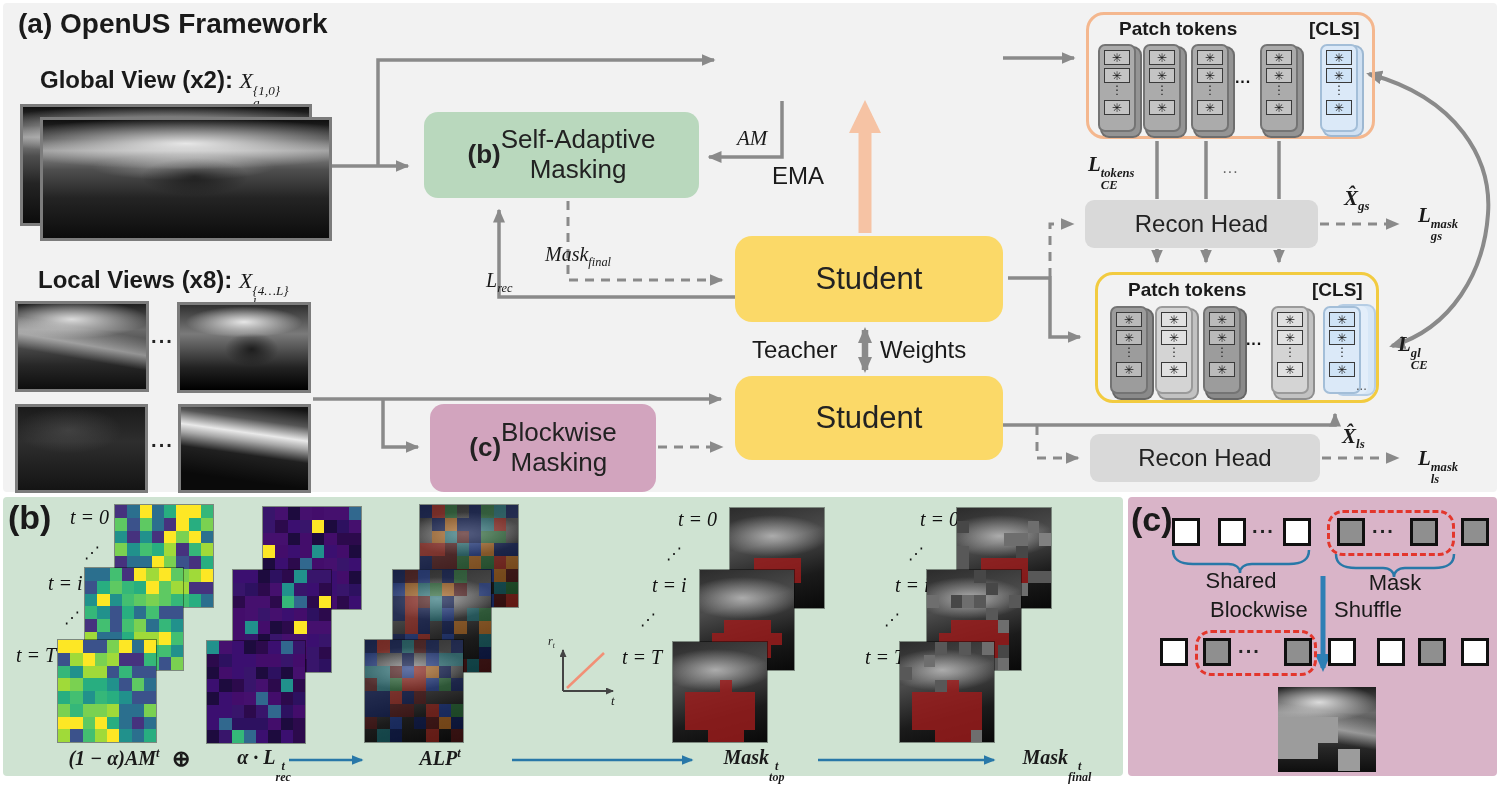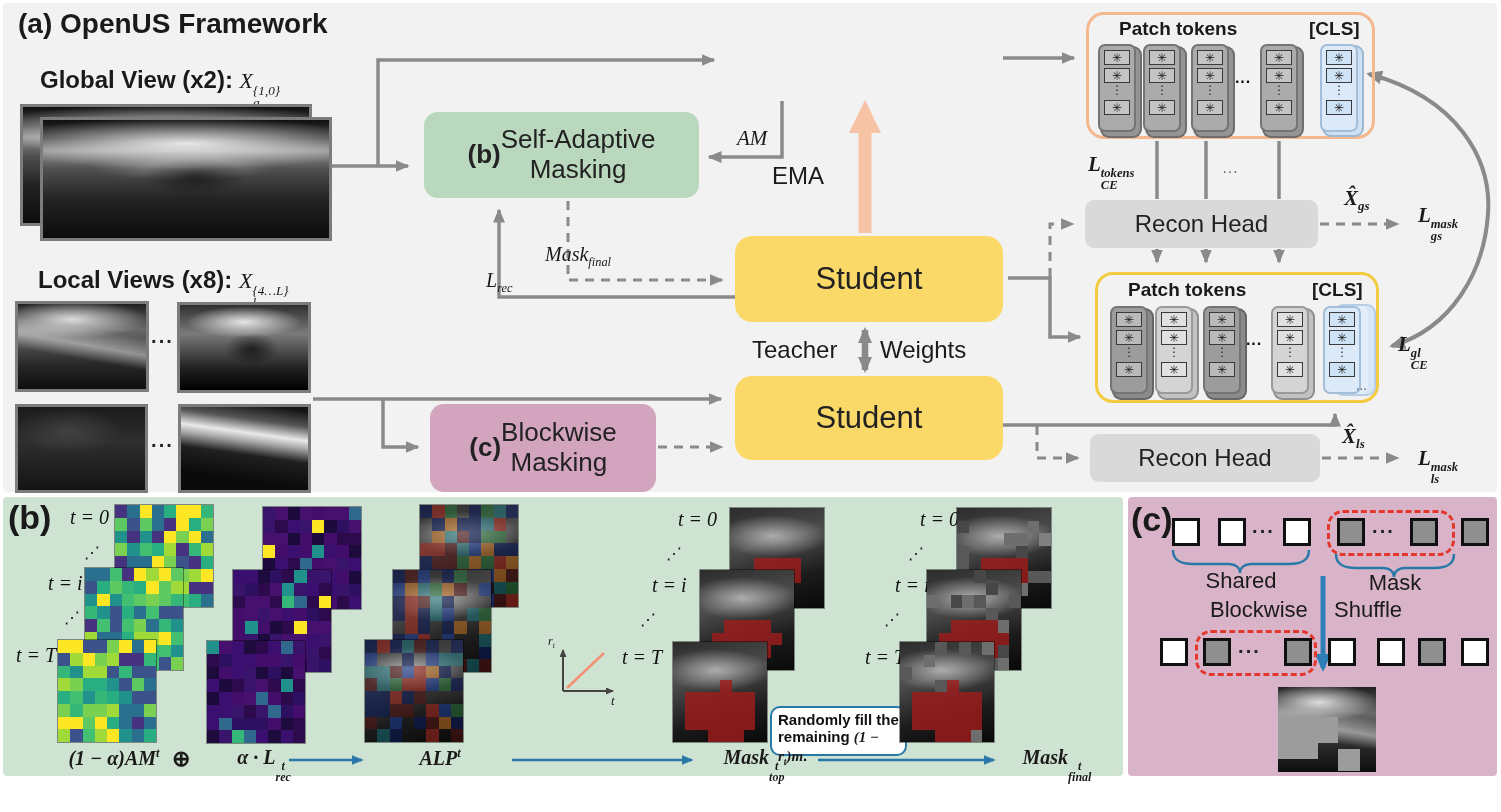--- a/index.html
+++ b/index.html
@@ -1305,21 +1305,20 @@
   <div class="abs math mb" style="left:408px;top:746px;width:64px;text-align:center;font-size:20px;">ALP<sup>t</sup></div>
   <div class="abs math mb" style="left:703px;top:746px;width:102px;text-align:center;font-size:20px;">Mask<span class="ss">
         <sup>t</sup>
         <sub>top</sub>
       </span></div>
   <div class="abs math mb" style="left:1003px;top:746px;width:108px;text-align:center;font-size:20px;">Mask<span class="ss">
         <sup>t</sup>
         <sub>final</sub>
       </span></div>
 
-  <div class="note" style="left:770px;top:706px;width:137px;height:50px;">Randomly fill the remaining <span class="math mb">(1 − r<sub>t</sub>)m</span>.</div>
   <div class="abs math" style="left:548px;top:634px;font-size:12px;">r<sub>t</sub></div>
   <div class="abs math" style="left:611px;top:693px;font-size:13px;">t</div>
 
   <div class="abs" style="left:1131px;top:500px;font-size:34px;font-weight:bold;">(c)</div>
 
   <div class="sq sq-w" style="left:1172px;top:518px;"></div>
   <div class="sq sq-w" style="left:1218px;top:518px;"></div>
   <div class="cdots" style="left:1252px;top:520px;">···</div>
   <div class="sq sq-w" style="left:1283px;top:518px;"></div>
   <div class="reddash" style="left:1327px;top:510px;width:128px;height:46px;"></div>

